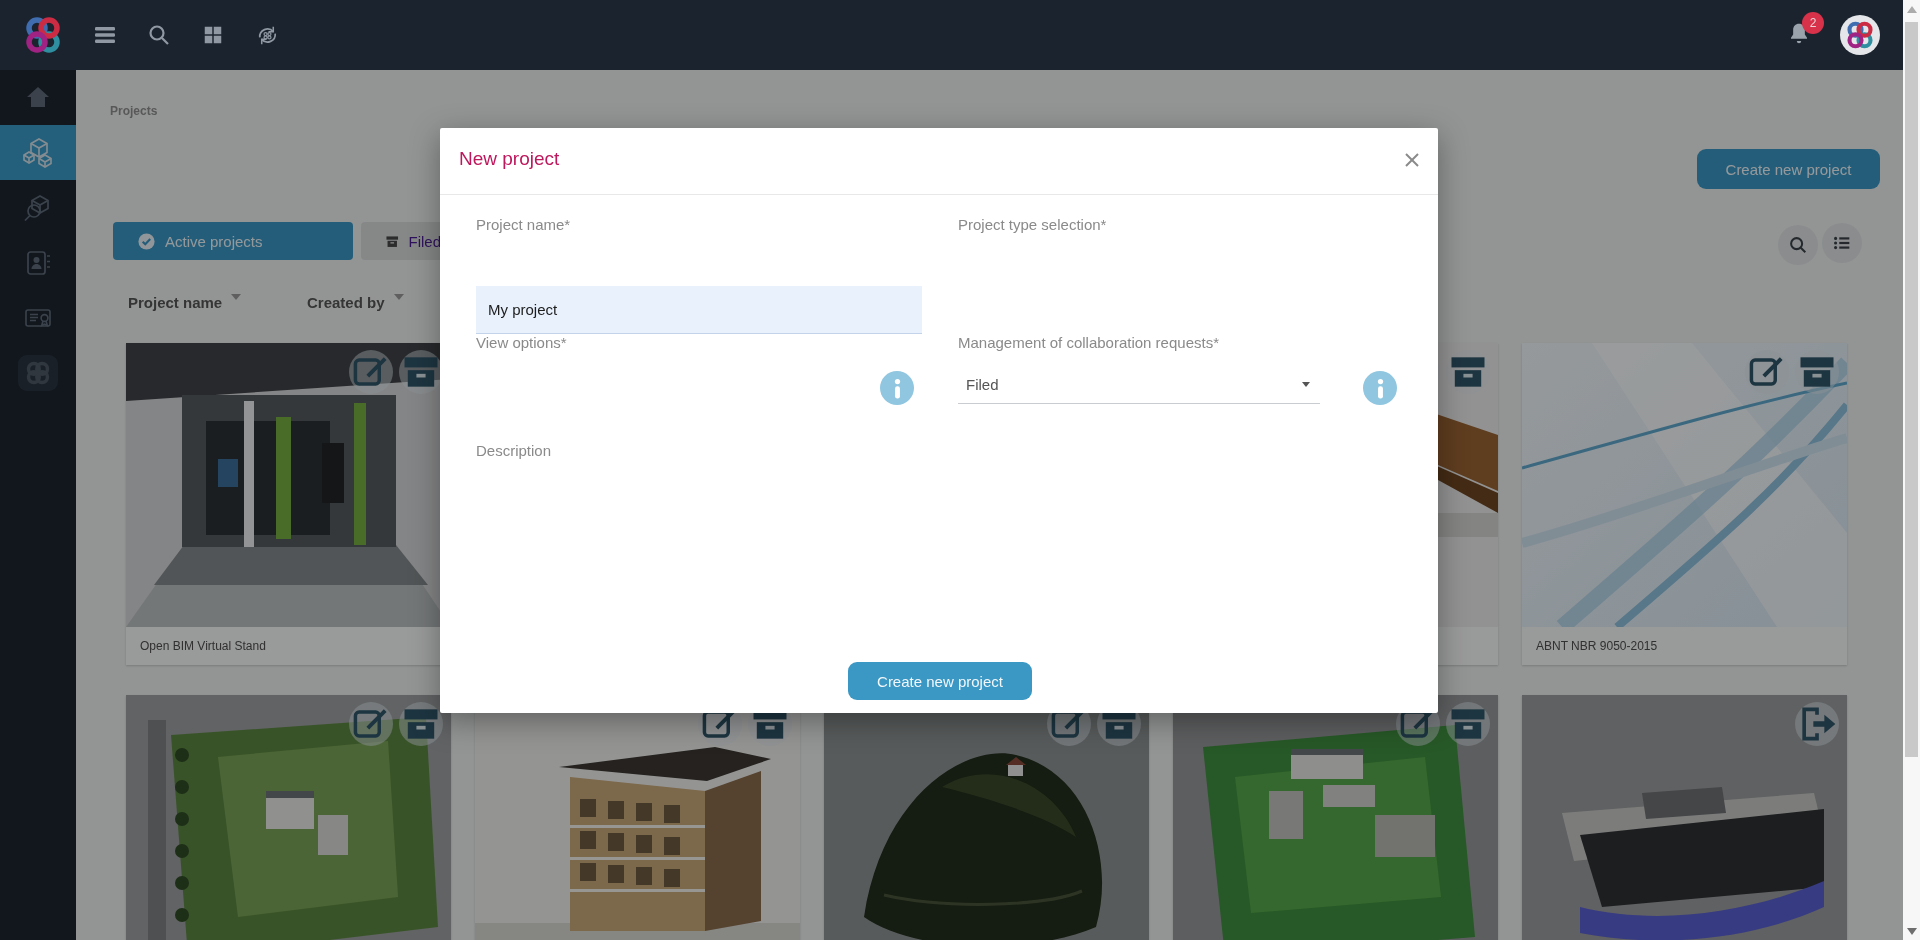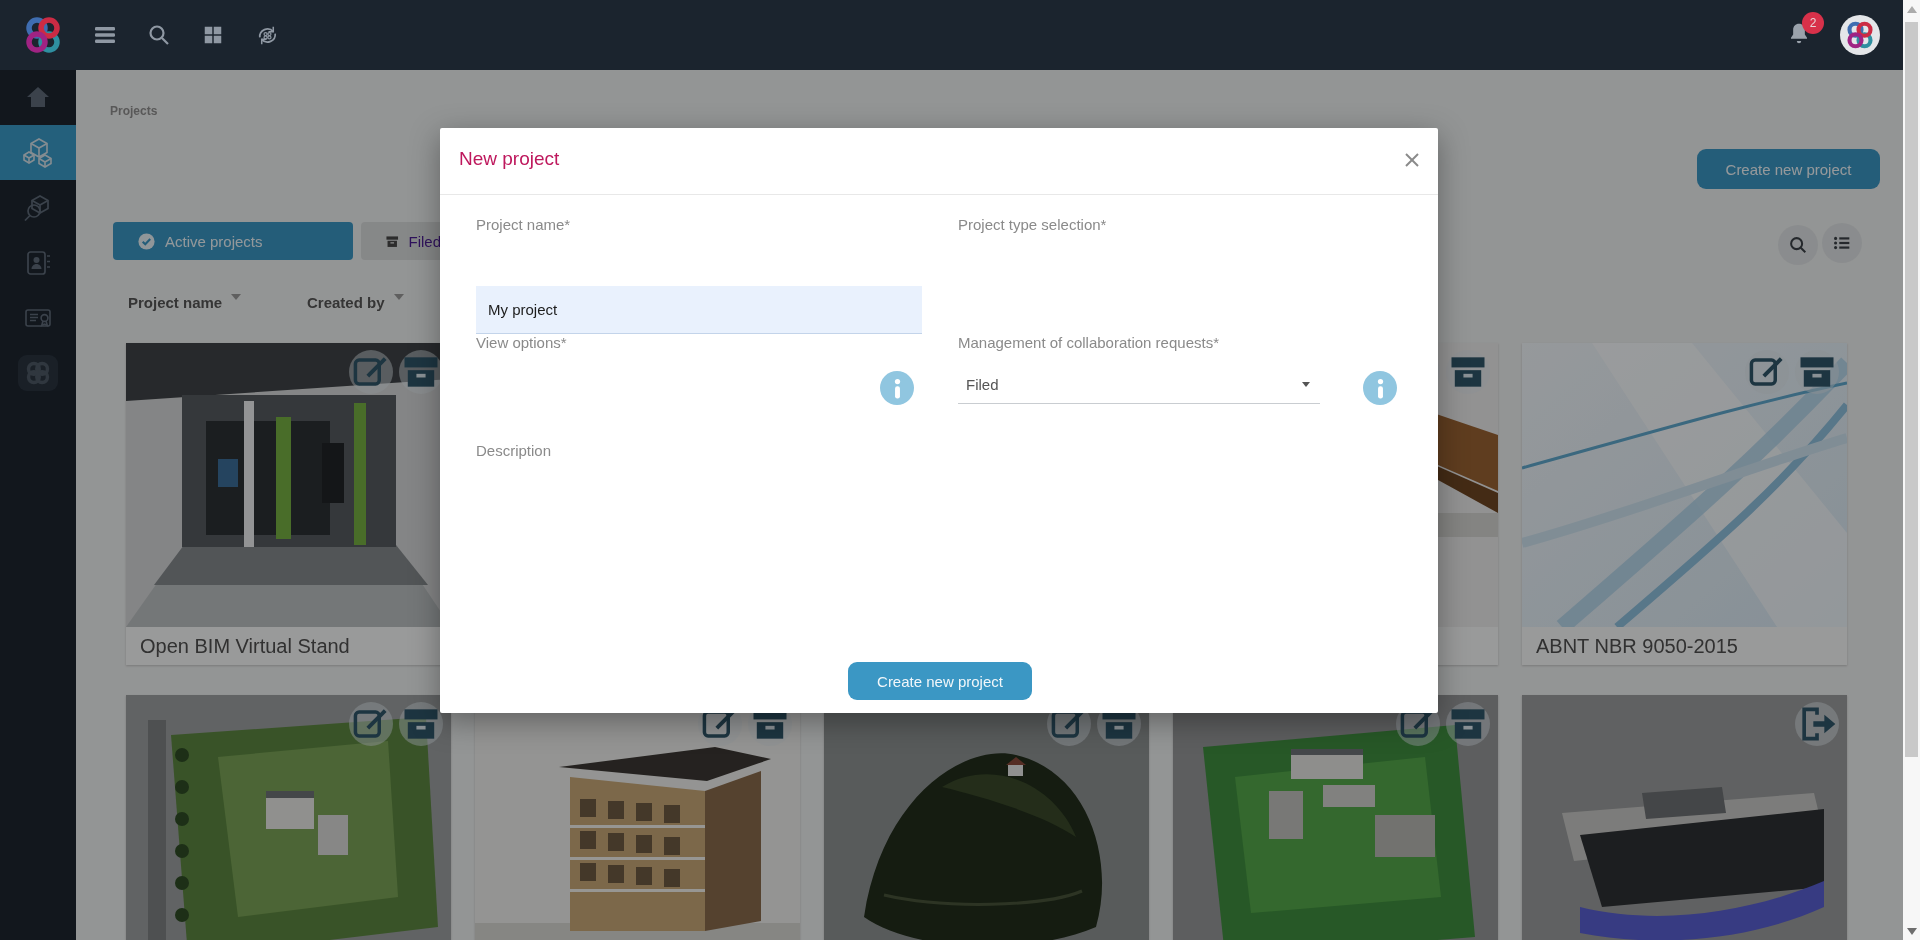--- a/index.html
+++ b/index.html
@@ -33,21 +33,21 @@
   .round-btn { position:absolute; width:40px; height:40px; border-radius:50%; background:#dfe3e5; display:flex; align-items:center; justify-content:center; cursor:pointer; z-index:6; }
   .sort-lbl { position:absolute; top:294px; font-size:15px; font-weight:bold; color:#565656; z-index:6; display:flex; align-items:flex-start; gap:9px; cursor:pointer; }
   .caret-down { width:0; height:0; border-left:5px solid transparent; border-right:5px solid transparent; border-top:6px solid #9a9a9a; display:inline-block; }
 
   
   .card { position:absolute; width:325px; background:#f7f7f7; box-shadow:0 1px 2px rgba(0,0,0,.18); z-index:6; cursor:pointer; }
   .thumb { position:relative; width:325px; height:284px; overflow:hidden; background:#d5d7d8; }
   .thumb svg { display:block; width:100%; height:100%; }
   .card-actions { position:absolute; top:7px; right:8px; display:flex; gap:6px; }
   .action { width:44px; height:44px; border-radius:50%; background:rgba(225,234,239,.5); display:flex; align-items:center; justify-content:center; cursor:pointer; }
-  .card-title { height:38px; background:#f7f8f8; color:#4f4f4f; font-size:20px; display:flex; align-items:center; padding-left:14px; }
+  .card-title { height:38px; background:#f7f8f8; color:#4f4f4f; font-size:12px; display:flex; align-items:center; padding-left:14px; }
 
   
   .dim { position:absolute; left:0; top:70px; width:1903px; height:870px; background:rgba(0,0,0,.38); z-index:20; }
 
   
   .modal { position:absolute; left:440px; top:128px; width:998px; height:585px; background:#ffffff; border-radius:2px; box-shadow:0 8px 30px rgba(0,0,0,.35); z-index:40; }
   .modal-title { position:absolute; left:19px; top:20px; font-size:19px; color:#be185d; }
   .modal-close { position:absolute; right:16px; top:22px; width:20px; height:20px; display:flex; align-items:center; justify-content:center; cursor:pointer; }
   .modal-divider { position:absolute; left:0; top:66px; width:998px; height:1px; background:#e8e8e8; }
   .f-label { position:absolute; font-size:15px; color:#8a8a8a; }

